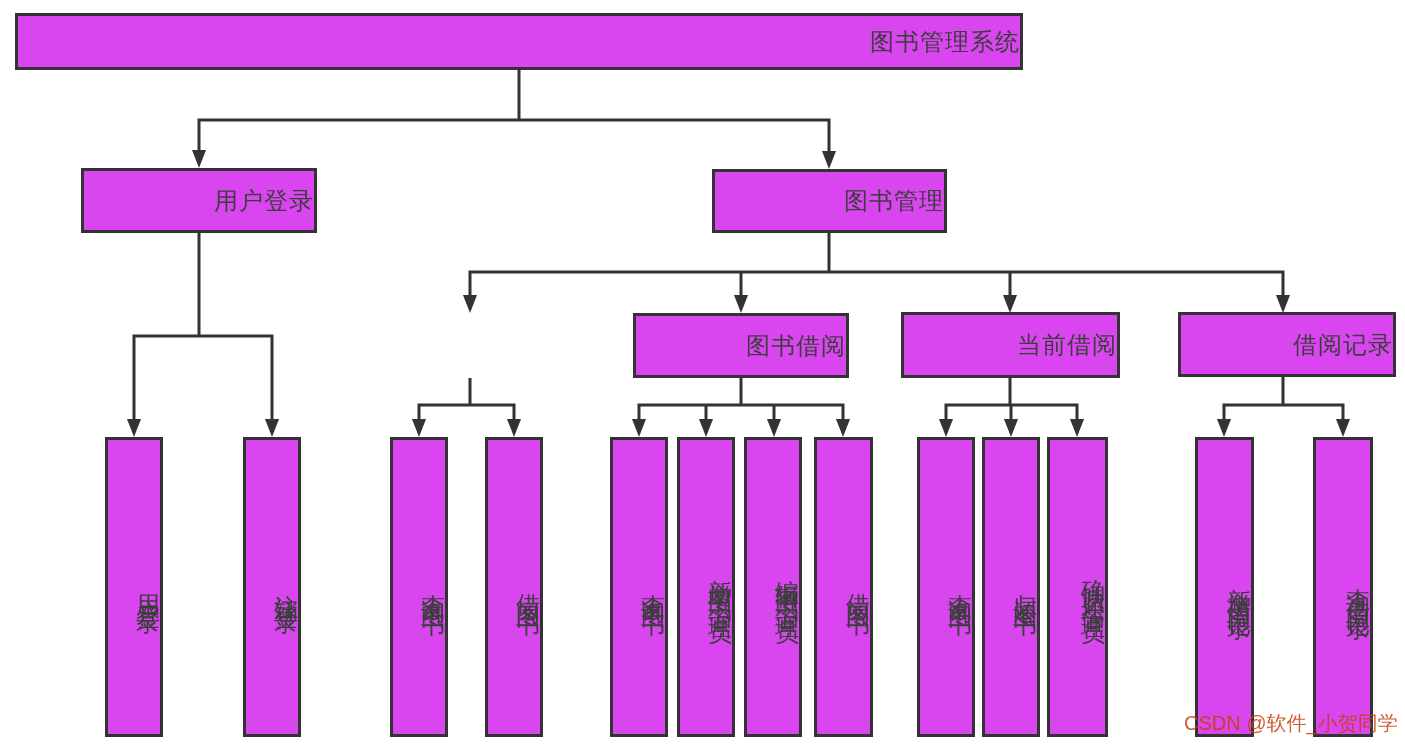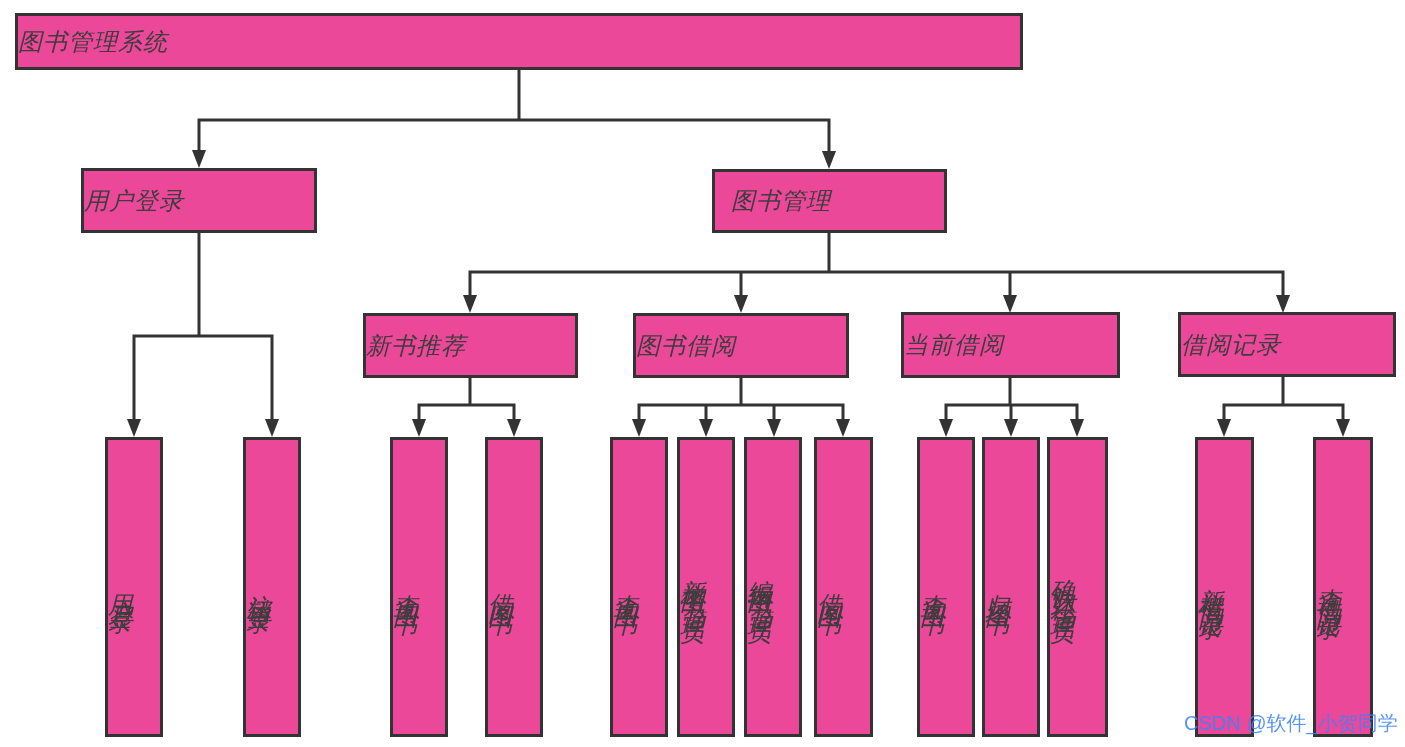--- a/index.html
+++ b/index.html
@@ -9,49 +9,48 @@
     background:#ffffff;
     font-family:"Liberation Sans", sans-serif;
     overflow:hidden;
   }
   .connector-layer {
     position:absolute; left:0; top:0; z-index:0;
   }
   .node {
     position:absolute;
     box-sizing:border-box;
-    background:#ec4899;
+    background:#d946ef;
     border:3px solid #333333;
     display:flex;
     align-items:center;
-    justify-content:flex-start;
+    justify-content:flex-end;
     z-index:1;
     color:#3d3d3d;
-    font-style:italic;
   }
   .node .h-label {
     font-size:24px;
     letter-spacing:1px;
     white-space:nowrap;
   }
   .leaf .v-label {
     writing-mode:vertical-rl;
     text-orientation:mixed;
     font-size:24px;
     letter-spacing:6px;
     line-height:1;
     white-space:nowrap;
     color:#3d3d3d;
   }
   .watermark {
     position:absolute;
     left:1184px; top:710px;
     z-index:2;
     font-size:20px;
-    color:#3b82f6;
+    color:#c2410c;
     opacity:0.85;
     white-space:nowrap;
   }
 </style>
 </head>
 <body>
 
 <div class="canvas">
 
   <svg class="connector-layer" width="1405" height="747" viewBox="0 0 1405 747">
@@ -105,23 +104,20 @@
     <span class="h-label">图书管理系统</span>
   </div>
 
   <div class="node" style="left:81px; top:168px; width:236px; height:65px;">
     <span class="h-label">用户登录</span>
   </div>
   <div class="node" style="left:712px; top:169px; width:235px; height:64px;padding-left:16px;">
     <span class="h-label">图书管理</span>
   </div>
 
-  <div class="node" style="left:363px; top:313px; width:215px; height:65px;">
-    <span class="h-label">新书推荐</span>
-  </div>
   <div class="node" style="left:633px; top:313px; width:216px; height:65px;">
     <span class="h-label">图书借阅</span>
   </div>
   <div class="node" style="left:901px; top:312px; width:219px; height:66px;">
     <span class="h-label">当前借阅</span>
   </div>
   <div class="node" style="left:1178px; top:312px; width:218px; height:65px;">
     <span class="h-label">借阅记录</span>
   </div>
 

